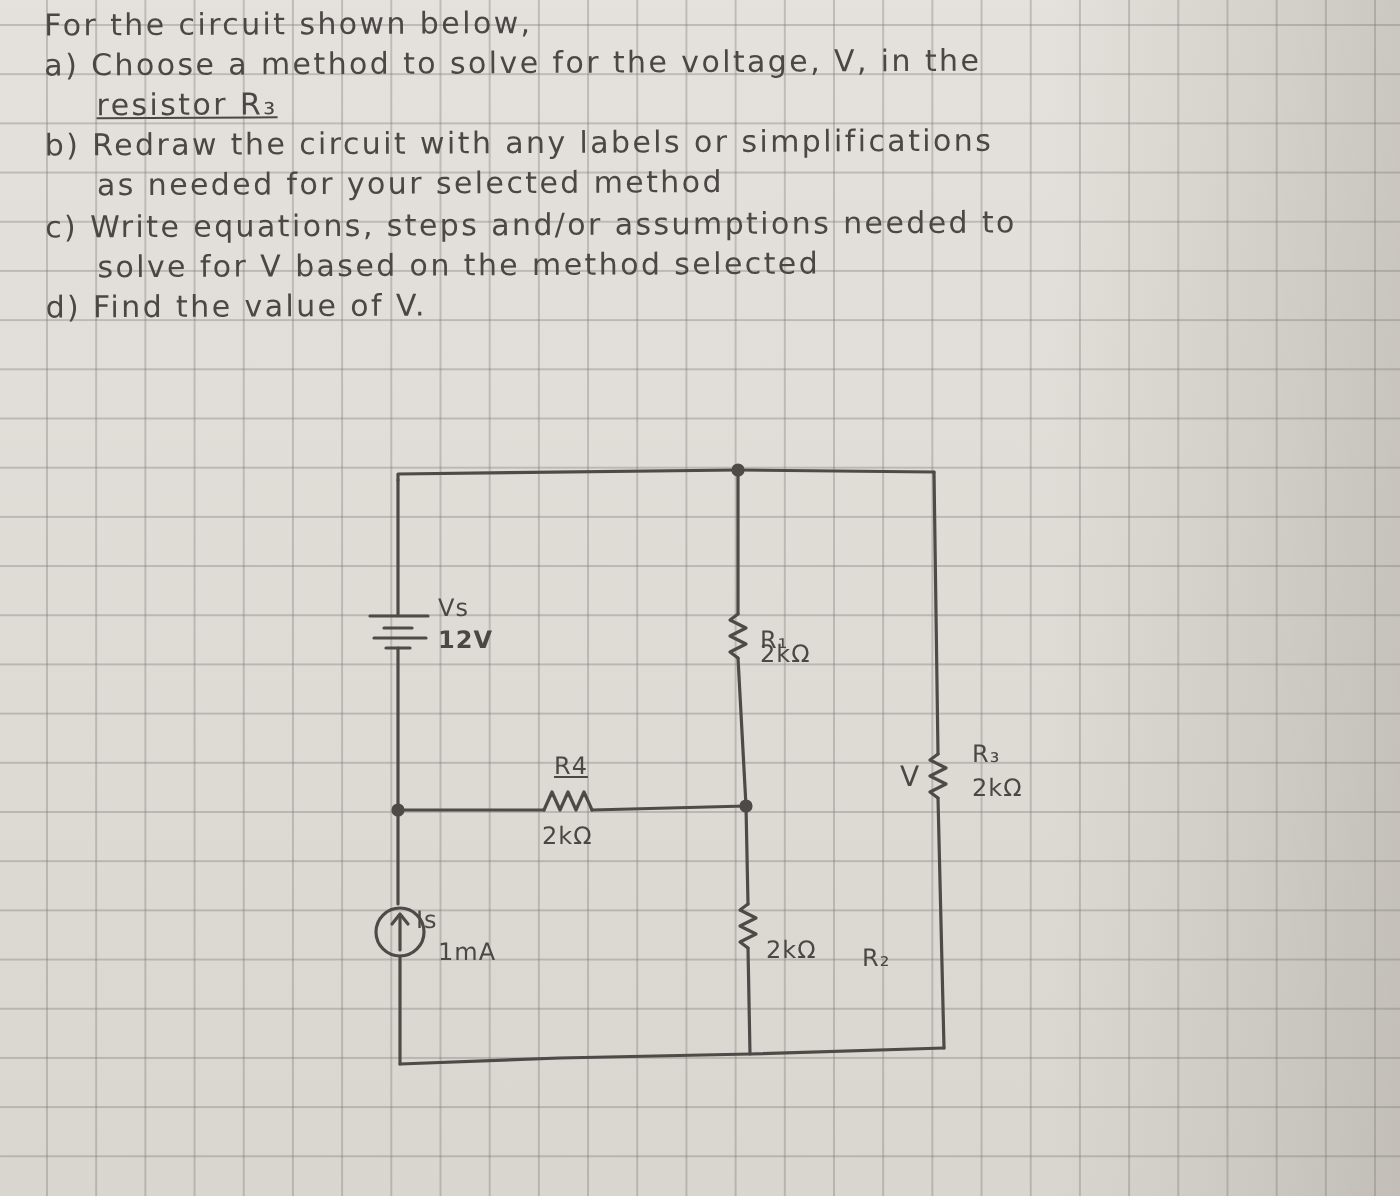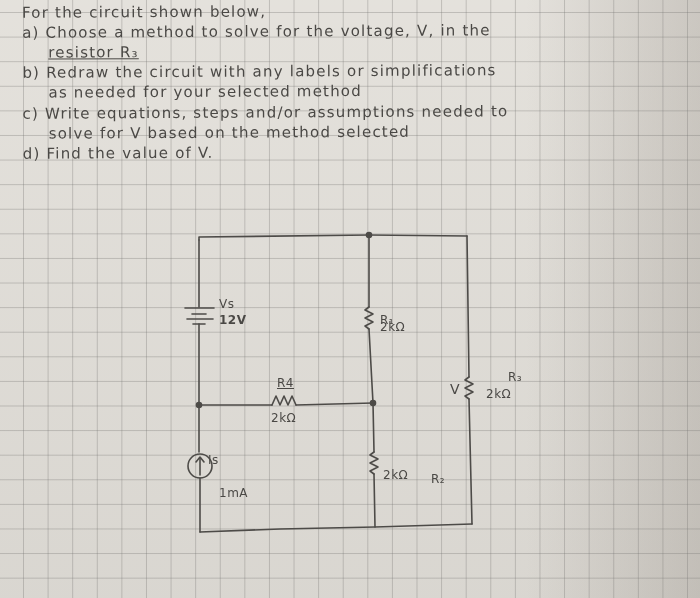--- a/index.html
+++ b/index.html
@@ -96,20 +96,20 @@
 <div class="lbl" style="left:219px;top:297px;">Vs</div>
 <div class="lbl" style="left:219px;top:313px;font-weight:bold;">12V</div>
 
 <div class="lbl" style="left:380px;top:313px;">R₁</div>
 <div class="lbl" style="left:380px;top:320px;">2kΩ</div>
 
 <div class="lbl" style="left:277px;top:376px;text-decoration:underline;">R4</div>
 <div class="lbl" style="left:271px;top:411px;">2kΩ</div>
 
 <div class="lbl" style="left:208px;top:453px;">Is</div>
-<div class="lbl" style="left:219px;top:486px;">1mA</div>
+<div class="lbl" style="left:219px;top:469px;">1mA</div>
 
 <div class="lbl" style="left:384px;top:472px;margin-left:47px;">R₂</div>
 <div class="lbl" style="left:383px;top:468px;">2kΩ</div>
 
 <div class="lbl" style="left:450px;top:381px;font-size:14px;">V</div>
-<div class="lbl" style="left:486px;top:370px;margin-left:22px;">R₃</div>
+<div class="lbl" style="left:486px;top:370px;">R₃</div>
 <div class="lbl" style="left:486px;top:387px;">2kΩ</div>
 
 </body></html>

